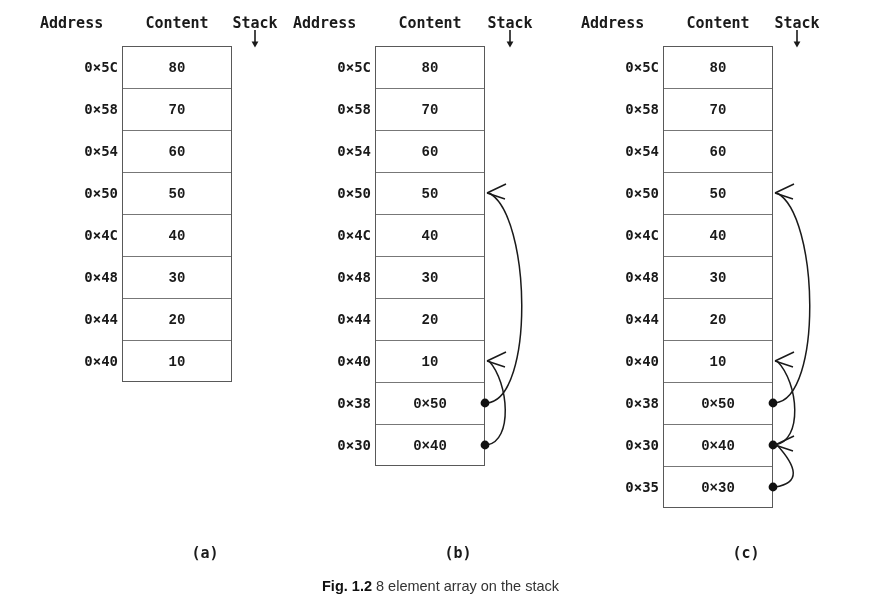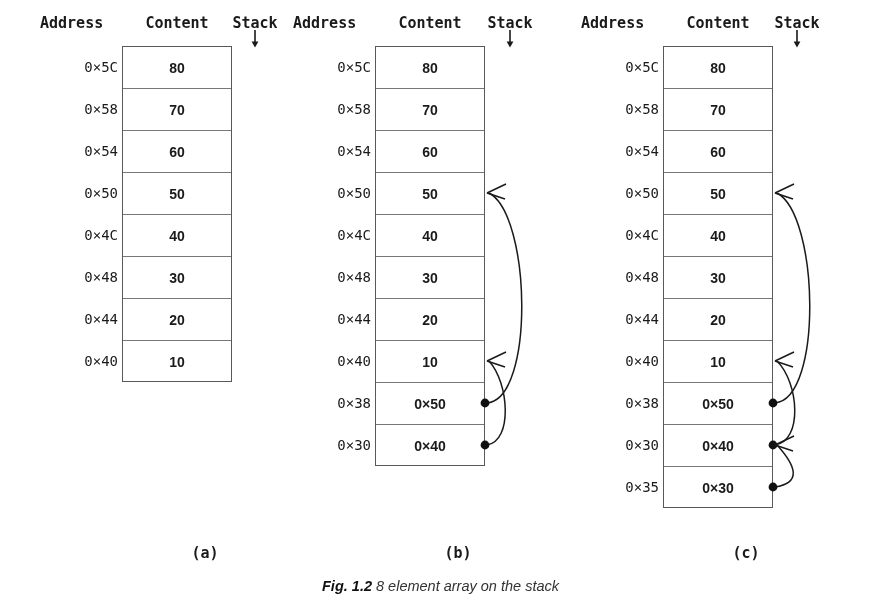--- a/index.html
+++ b/index.html
@@ -43,33 +43,33 @@
     border: 1.6px solid #595959;
     background: #ffffff;
   }
   .mem-row {
     box-sizing: border-box;
     width: 100%;
     border-bottom: 1.4px solid #777777;
     display: flex;
     align-items: center;
     justify-content: center;
-    font-family: Liberation Sans, sans-serif;
+    font-family: Liberation Mono, monospace;
     font-size: 14px;
     font-weight: 700;
     color: #1a1a1a;
   }
   .mem-row:last-child { border-bottom: none; }
 
   
   .addr-label {
     position: absolute;
     font-family: "DejaVu Sans Mono", monospace;
     font-size: 14px;
-    font-weight: 400;
+    font-weight: 700;
     color: #1a1a1a;
     text-align: right;
     white-space: nowrap;
     line-height: 1;
   }
 
   
   .sub-caption {
     position: absolute;
     font-family: "DejaVu Sans Mono", monospace;
@@ -234,16 +234,16 @@
         <path class="ptr-curve" d="M 775 445 C 803 441 799 383 777 361"></path>
         <path class="ptr-head" d="M 794 352 L 775 361 M 775 361 L 793 367"></path>
         <circle class="ptr-dot" cx="773" cy="445" r="4.4"></circle>
       </g>
       <g>
         <path class="ptr-curve" d="M 775 487 C 801 483 797 467 777 445"></path>
         <path class="ptr-head" d="M 794 436 L 775 445 M 775 445 L 793 451"></path>
         <circle class="ptr-dot" cx="773" cy="487" r="4.4"></circle>
       </g>
     </svg>
-  <div class="fig-caption" id="fig-caption" style="top: 578px; font-style: italic;">
+  <div class="fig-caption" id="fig-caption" style="top: 578px;">
     <span class="fig-label">Fig. 1.2</span><span> 8 element array on the stack</span>
   </div>
 </div>
 
 </body></html>

